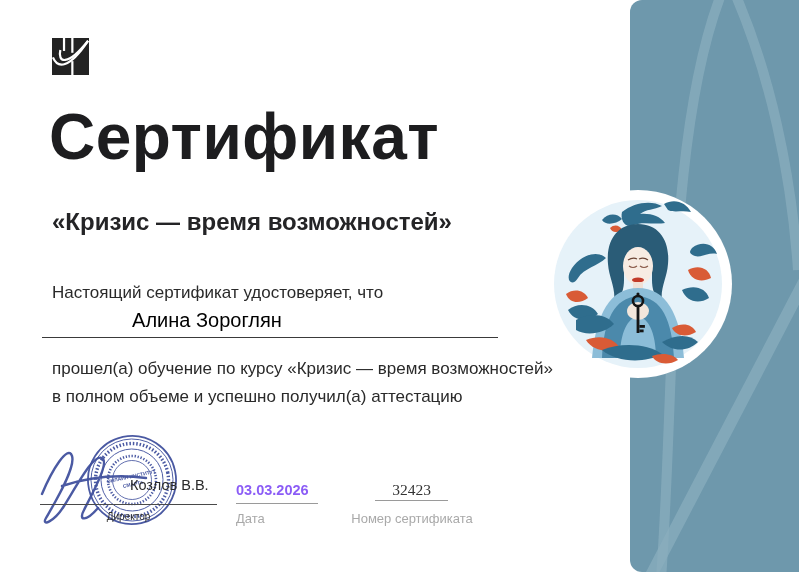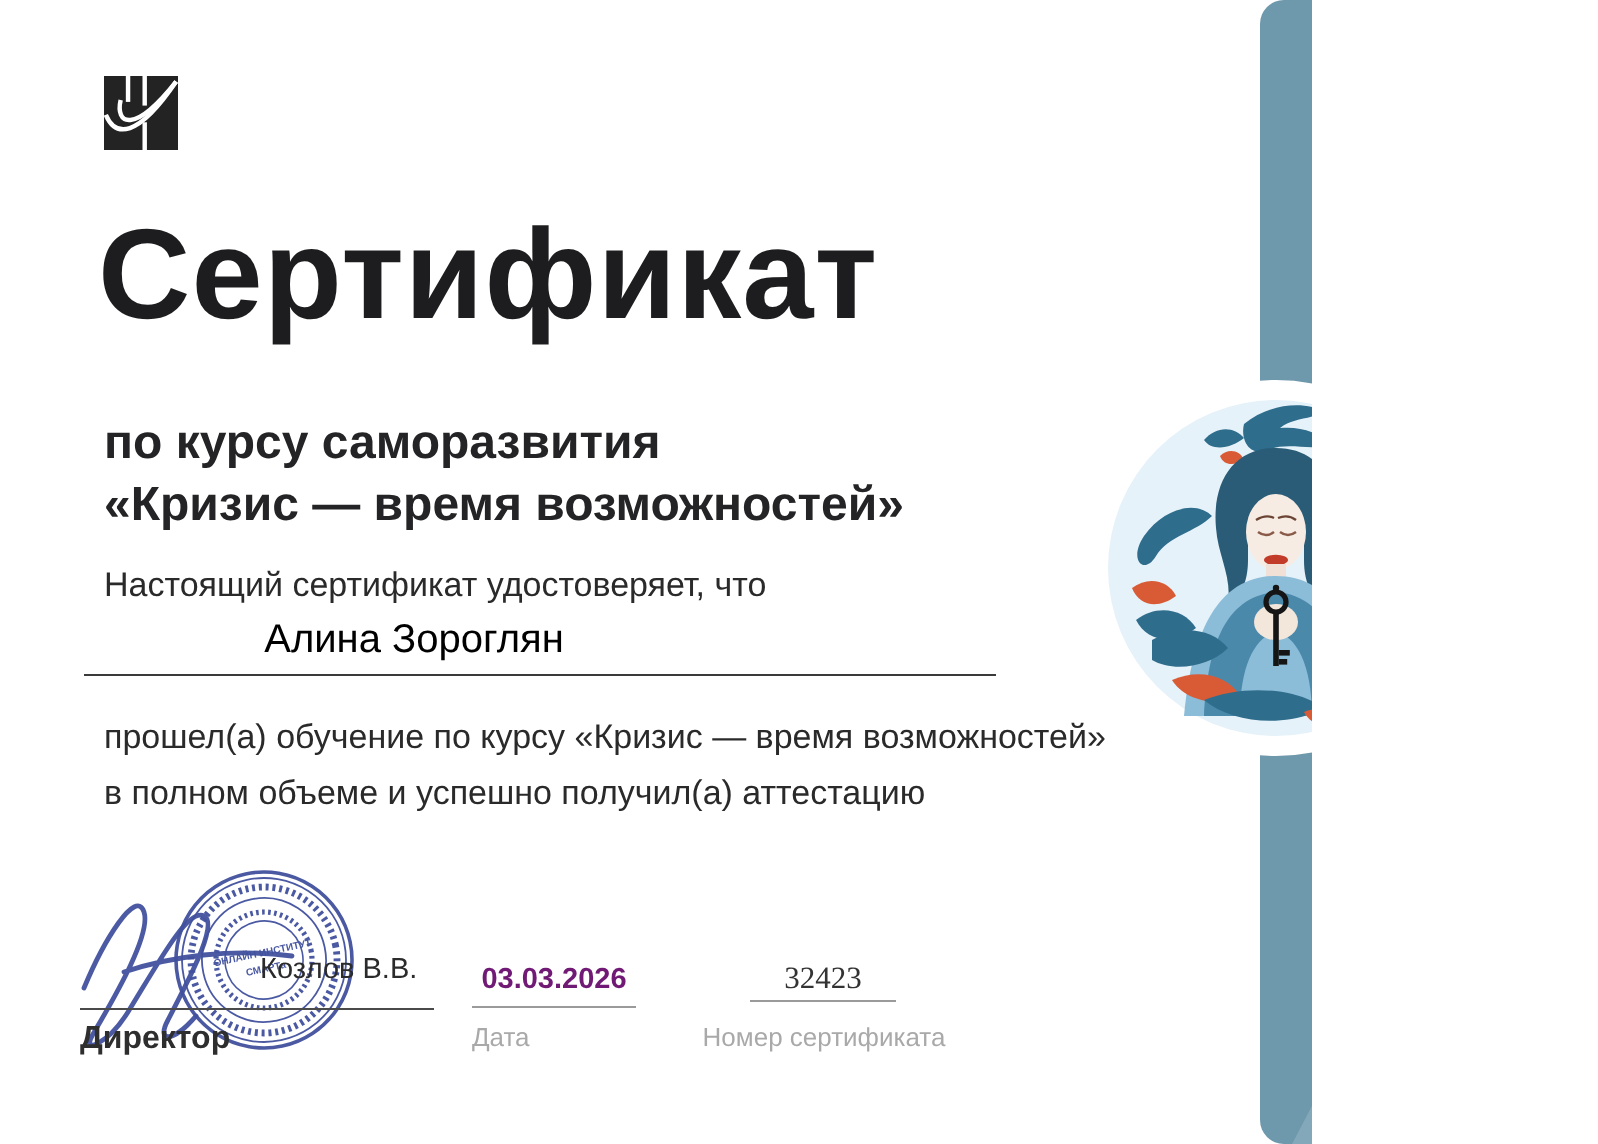--- a/index.html
+++ b/index.html
@@ -1,16 +1,16 @@
 <!DOCTYPE html>
 <html><head>
 <meta charset="utf-8">
 <style>
   html,body{margin:0;padding:0;background:#fff;}
-  .stage{position:relative;width:656px;height:572px;background:#fff;overflow:hidden;
+  .stage{position:relative;width:799px;height:572px;background:#fff;overflow:hidden;
          font-family:"Liberation Sans",sans-serif;color:#222;}
   
   .panel{position:absolute;left:630px;top:0;width:169px;height:572px;
          background:#6e98ac;border-radius:12px 0 0 12px;overflow:hidden;}
   .panel svg{position:absolute;left:0;top:0;}
   
   .logo{position:absolute;left:52px;top:38px;width:37px;height:37px;}
   
   .title{position:absolute;left:49px;top:100px;font-size:64px;font-weight:600;
          letter-spacing:.5px;color:#1d1d1f;}
@@ -19,24 +19,24 @@
   .statement{position:absolute;left:52px;top:283px;font-size:17px;color:#2a2a2a;text-align:right;}
   .name{position:absolute;left:42px;top:309px;width:330px;text-align:center;
         font-size:20px;color:#000000;}
   .name-line{position:absolute;left:42px;top:337px;width:456px;height:0;
              border-top:1.6px solid #3a3a3a;}
   .completion{position:absolute;left:52px;top:355px;font-size:17px;line-height:27.5px;color:#2a2a2a;}
   
   .sig-art{position:absolute;left:28px;top:428px;width:210px;height:108px;}
   .sig-name{position:absolute;left:130px;top:477px;font-size:14.5px;color:#2b2b2b;}
   .sig-line{position:absolute;left:40px;top:504px;width:177px;border-top:1.4px solid #4a4a4a;}
-  .sig-role{position:absolute;left:40px;top:511px;width:177px;
-            font-size:16px;color:#2e2e2e;font-weight:bold;}
-  .date-value{position:absolute;left:236px;top:482px;width:82px;text-align:center;
-              font-size:14.5px;font-weight:600;color:#701a75;}
+  .sig-role{position:absolute;left:40px;top:511px;width:177px;text-align:center;
+            font-size:10px;color:#2e2e2e;}
+  .date-value{position:absolute;left:236px;top:482px;width:82px;
+              font-size:14.5px;font-weight:600;color:#8b5cf6;}
   .date-line{position:absolute;left:236px;top:503px;width:82px;border-top:1.3px solid #9a9a9a;}
   .date-label{position:absolute;left:236px;top:511px;width:82px;
               font-size:13px;color:#a9a9a9;}
   .num-value{position:absolute;left:375px;top:481px;width:73px;text-align:center;
              font-family:"Liberation Serif",serif;font-size:15.5px;color:#333;}
   .num-line{position:absolute;left:375px;top:500px;width:73px;border-top:1.3px solid #9a9a9a;}
   .num-label{position:absolute;left:347px;top:511px;width:130px;text-align:center;
              font-size:13px;color:#a9a9a9;}
   
   .illus{position:absolute;left:544px;top:190px;width:188px;height:188px;z-index:3;}
@@ -62,21 +62,20 @@
       <line x1="13" y1="0" x2="13" y2="14"></line>
       <line x1="22" y1="0" x2="22" y2="16"></line>
       <line x1="22" y1="25" x2="22" y2="40"></line>
       <path d="M1,21 C6,33 18,34 39,3"></path>
       <path d="M9,13 C6,26 16,32 39,3"></path>
     </g>
   </svg>
 
   <div class="title">Сертификат</div>
   <div class="subtitle">
-    <div>по курсу саморазвития</div>
     <div>«Кризис — время возможностей»</div>
   </div>
 
   <div class="statement">Настоящий сертификат удостоверяет, что</div>
 
   <div class="name">Алина Зороглян</div>
   <div class="name-line"></div>
 
   <div class="completion">
     <div>прошел(а) обучение по курсу «Кризис — время возможностей»</div>

